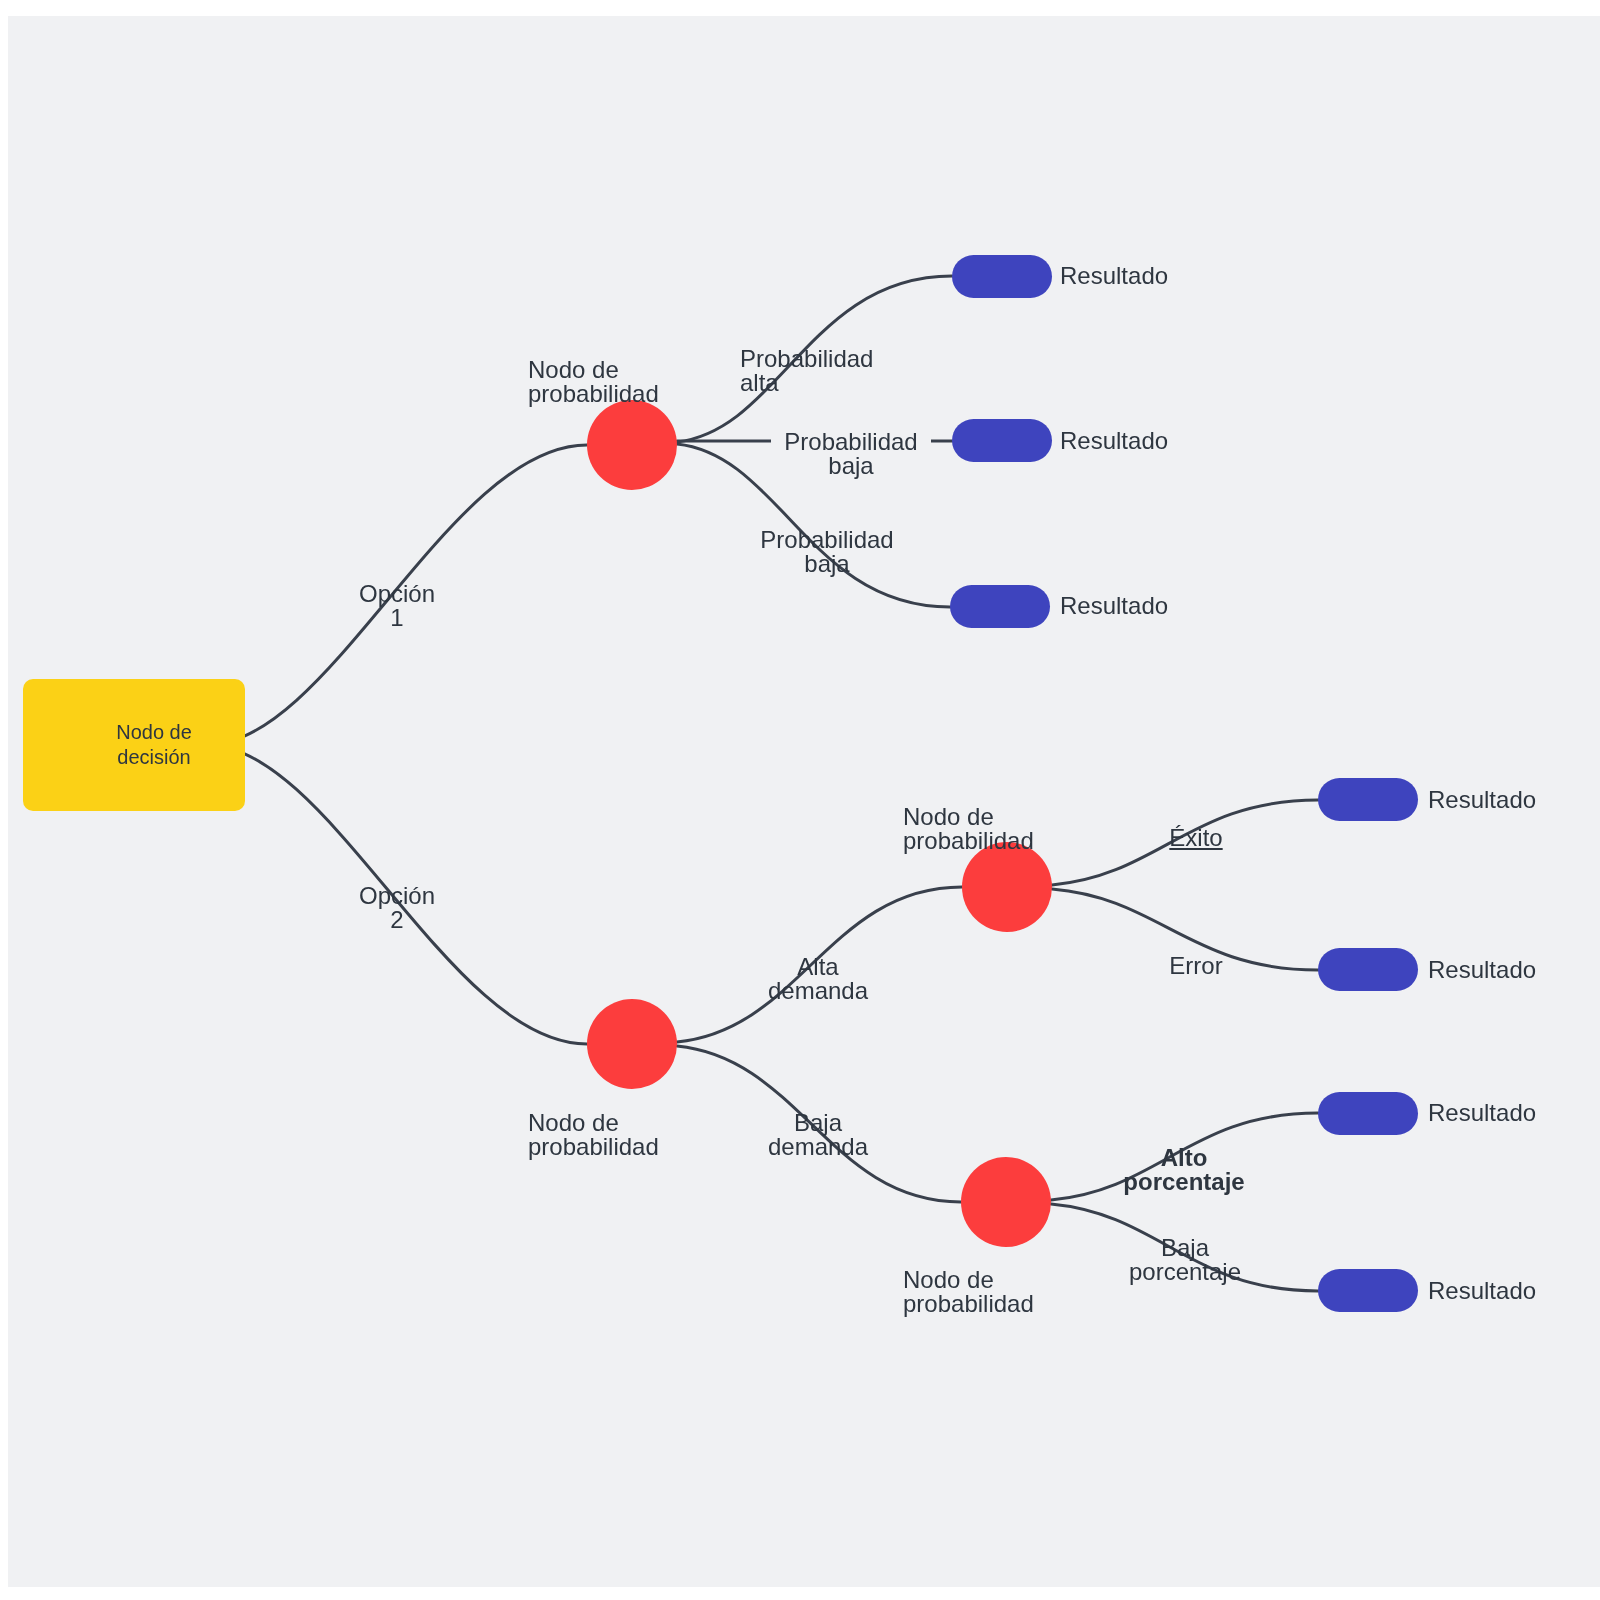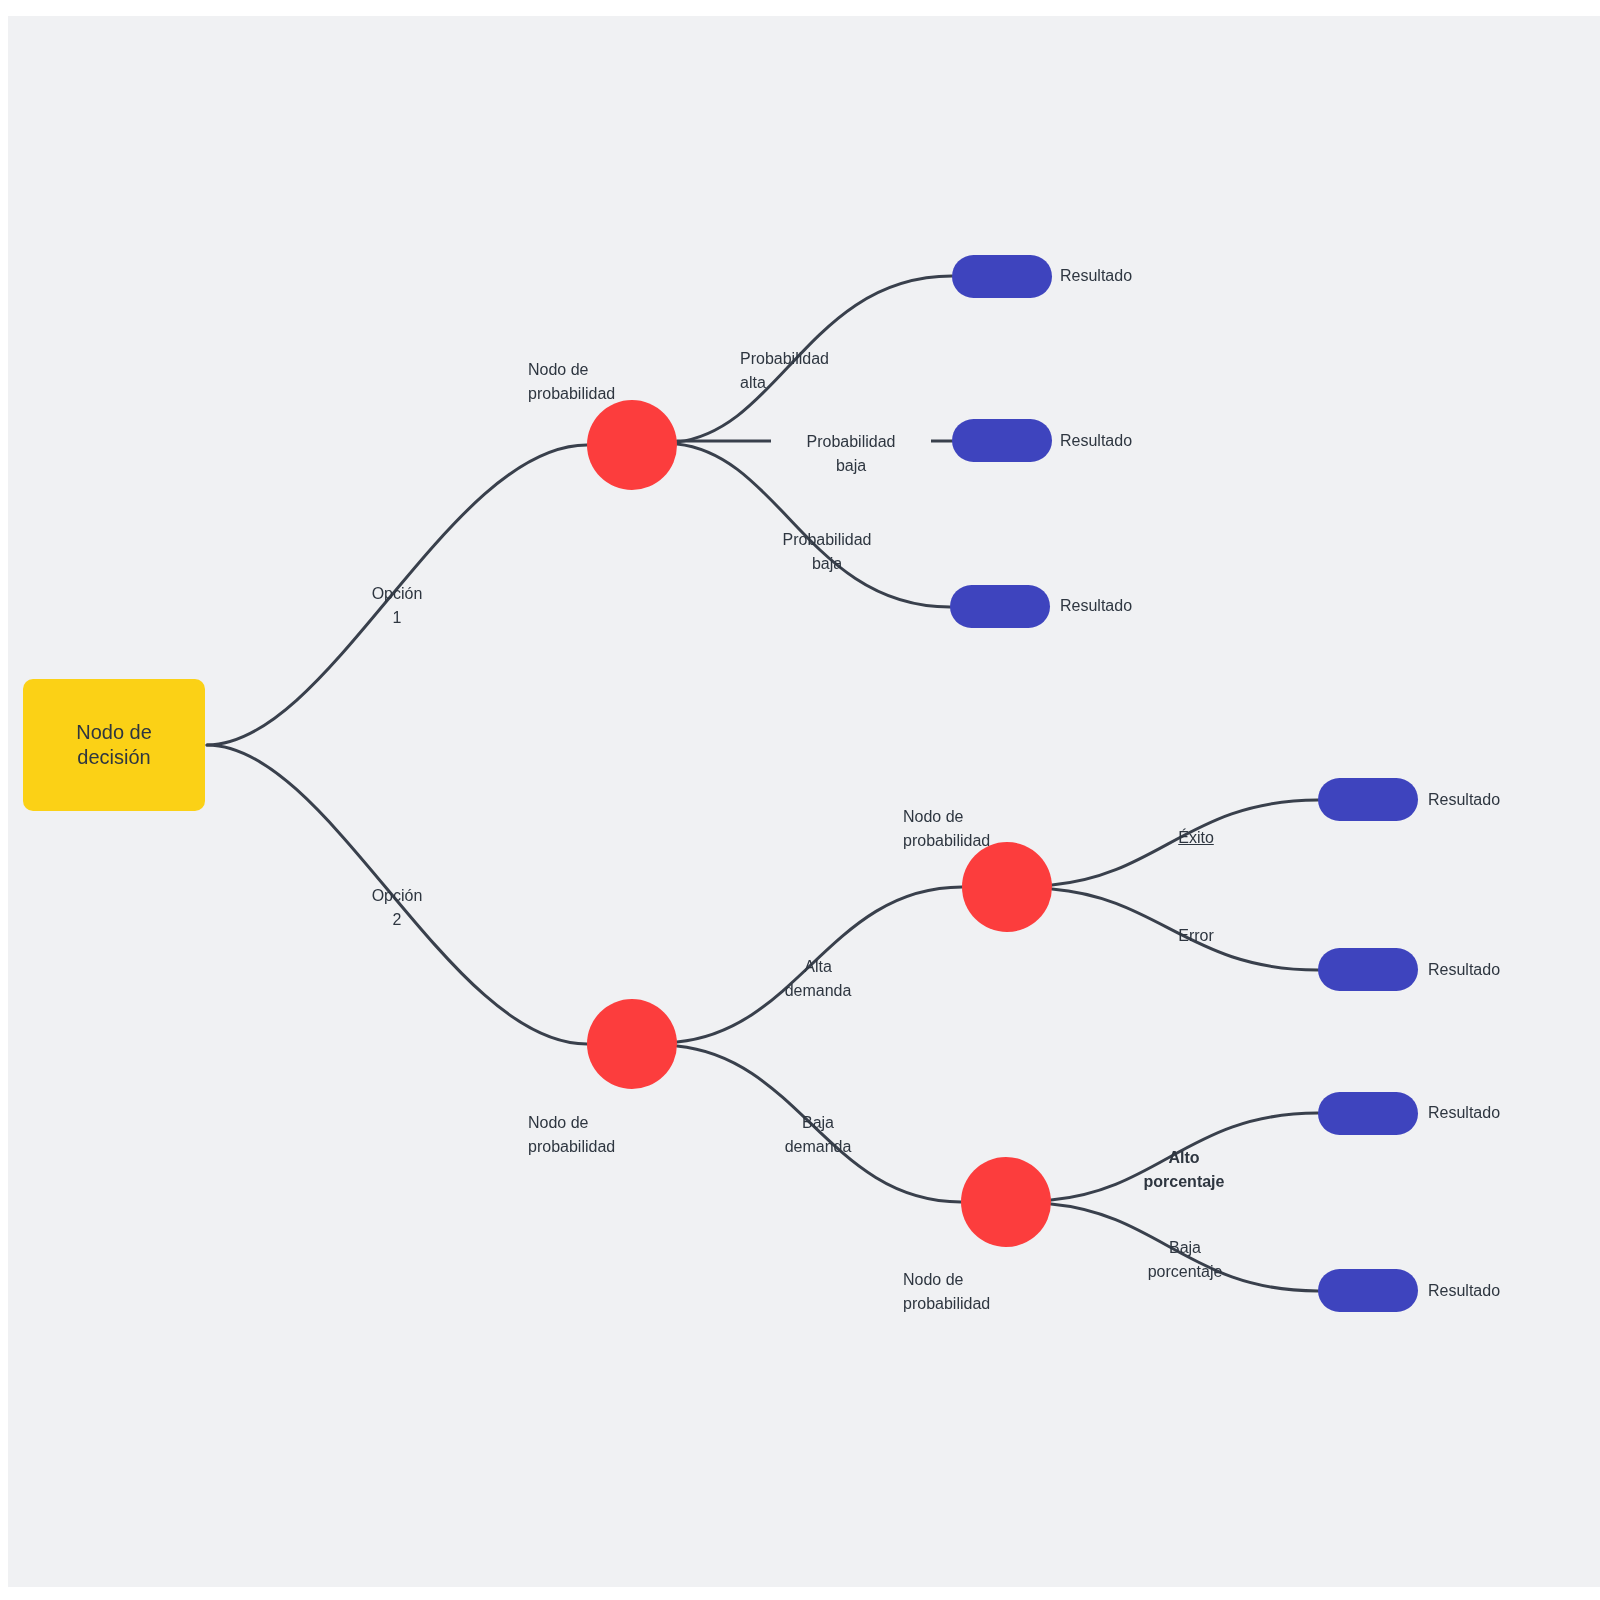--- a/index.html
+++ b/index.html
@@ -18,26 +18,26 @@
     overflow:hidden;
   }
   .page{position:relative;width:1600px;height:1600px;}
   .canvas{position:absolute;left:8px;top:16px;width:1592px;height:1571px;background:var(--canvas-bg);}
   .content{position:absolute;left:-8px;top:-16px;width:1600px;height:1600px;}
   .edges{position:absolute;left:0;top:0;width:1600px;height:1600px;}
   .edge{stroke:var(--edge);stroke-width:3;fill:none;stroke-linecap:round;}
   .node-decision{
     position:absolute;left:23px;top:679px;width:182px;height:132px;
     background:var(--decision-fill);border-radius:10px;
-    display:flex;align-items:center;justify-content:center;
+    display:flex;align-items:center;justify-content:center;padding-left:40px;
   }
   .node-decision .dlabel{width:130px;text-align:center;font-size:20px;line-height:25px;}
   .node-chance{position:absolute;width:90px;height:90px;border-radius:50%;background:var(--chance-fill);}
   .node-result{position:absolute;width:100px;height:43px;border-radius:21.5px;background:var(--result-fill);}
-  .lbl{position:absolute;font-size:16px;line-height:24px;white-space:nowrap;}
+  .lbl{position:absolute;font-size:24px;line-height:24px;white-space:nowrap;}
   .lbl.center{width:160px;text-align:center;}
   .lbl.mask{background:var(--canvas-bg);}
   .c1{left:587px;top:400px;}
   .c2{left:587px;top:999px;}
   .c3{left:962px;top:842px;}
   .c4{left:961px;top:1157px;}
   .p1{left:952px;top:255px;}
   .p2{left:952px;top:419px;}
   .p3{left:950px;top:585px;}
   .p4{left:1318px;top:778px;}
@@ -56,21 +56,21 @@
   .cl3{left:903px;top:805px;}
   .cl4{left:903px;top:1268px;}
   .el-opcion1{left:317px;top:582px;}
   .el-opcion2{left:317px;top:884px;}
   .el-prob-alta{left:740px;top:347px;}
   .el-prob-media{left:771px;top:430px;}
   .el-prob-baja{left:747px;top:528px;}
   .el-alta-demanda{left:738px;top:955px;}
   .el-baja-demanda{left:738px;top:1111px;}
   .el-exito{left:1116px;top:826px;text-decoration:underline;}
-  .el-error{left:1116px;top:924px;}
+  .el-error{left:1116px;top:954px;}
   .el-alto-porcentaje{left:1104px;top:1146px;font-weight:bold;}
   .el-bajo-porcentaje{left:1105px;top:1236px;}
 </style>
 </head>
 <body>
 
 <div class="page">
   <div class="canvas">
     <div class="content">
 

